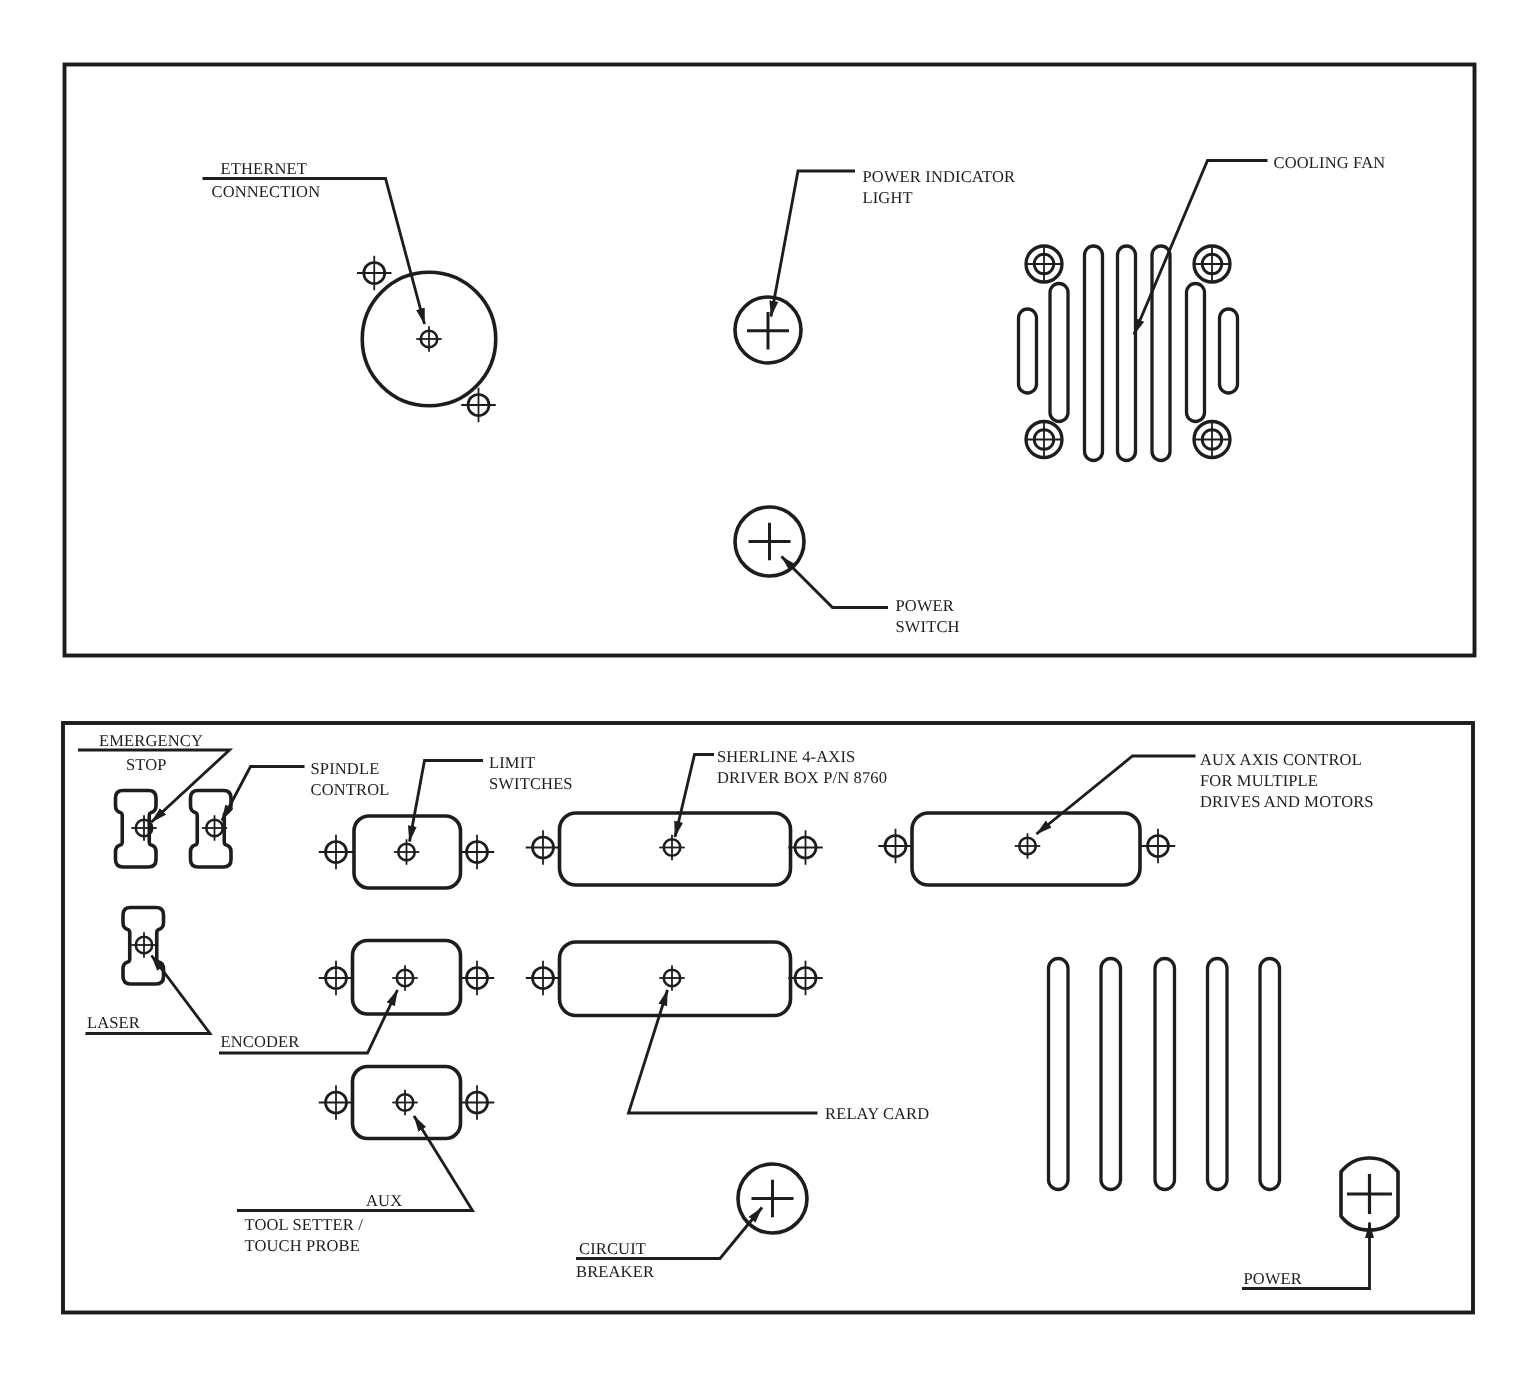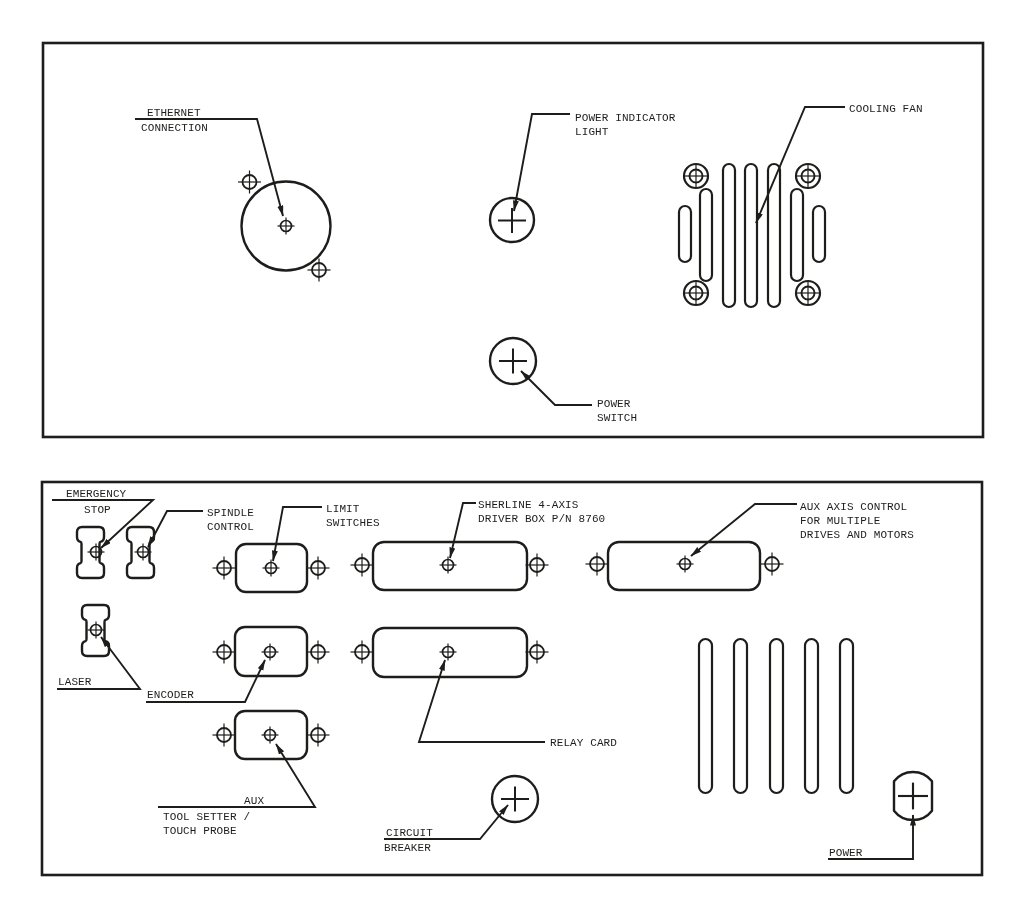--- a/index.html
+++ b/index.html
@@ -1,18 +1,18 @@
 <!DOCTYPE html>
 <html><head>
 <meta charset="utf-8">
 <title></title>
 <style>
   html,body { margin:0; padding:0; background:#ffffff; }
   .page { position:relative; width:1024px; height:919px; background:#ffffff;
-          font-family:Liberation Mono, monospace; }
+          font-family:Liberation Serif, serif; }
   svg { display:block; }
   .border  { fill:none; stroke:#1d1d1b; stroke-width:2.6; }
   .outline { fill:none; stroke:#1d1d1b; stroke-width:2.4; stroke-linejoin:round; }
   .vent    { fill:none; stroke:#1d1d1b; stroke-width:2.2; }
   .leader  { fill:none; stroke:#1d1d1b; stroke-width:1.9; stroke-linejoin:miter; }
   .lbl     { font-size:11px; fill:#1d1d1b; letter-spacing:0.1px; }
 </style>
 </head>
 <body>
 

